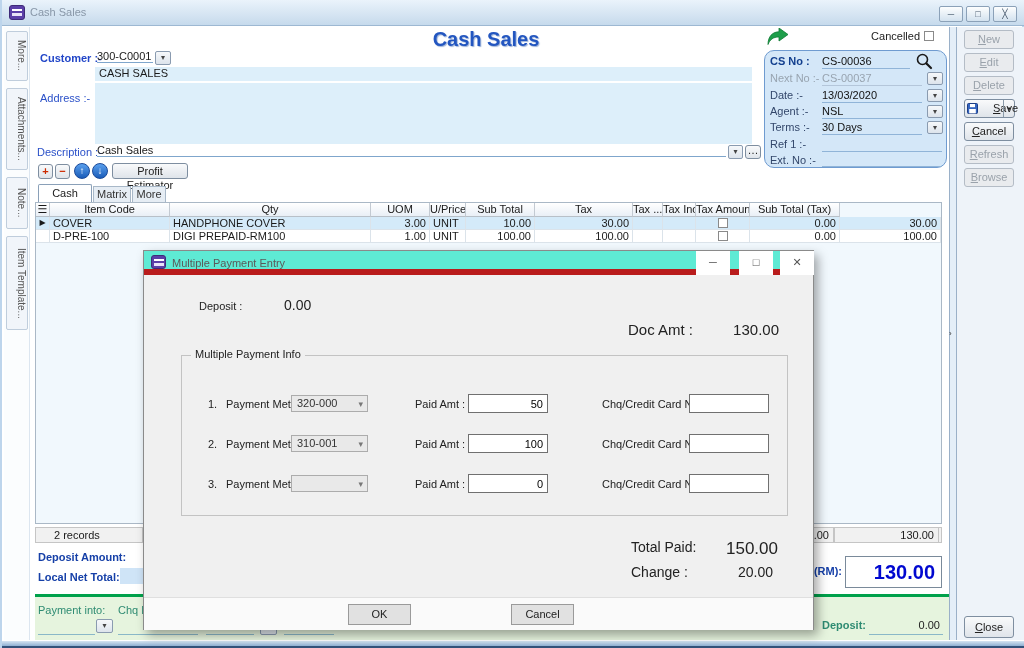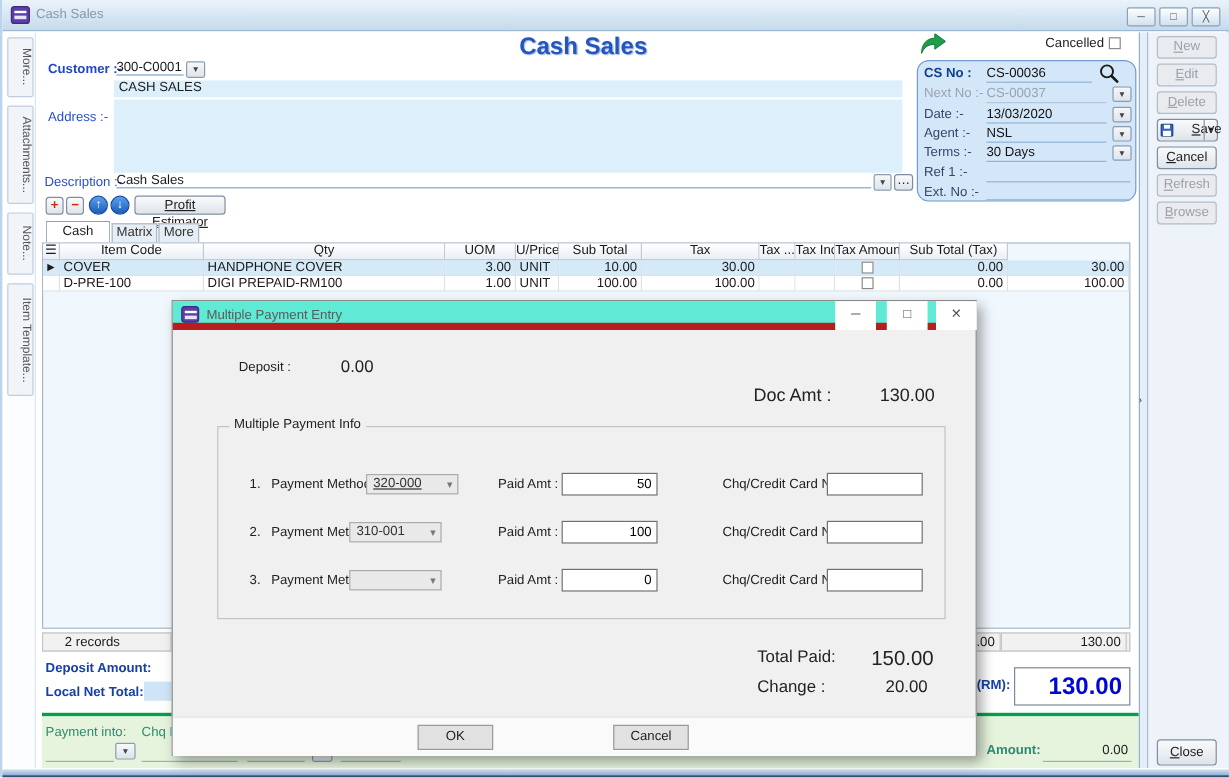--- a/index.html
+++ b/index.html
@@ -151,21 +151,21 @@
 
   <div class="dp-lab" style="top:138px;">Ref 1 :-</div>
   <div class="dp-under" style="top:151px; width:120px;"></div>
   <div class="dp-lab" style="top:154px;">Ext. No :-</div>
   <div class="dp-under" style="top:166px; width:120px;"></div>
 
   <div class="abs cbtn" style="left:36px; top:164px; width:15px; height:15px; color:#cc2a00; font-weight:bold; line-height:13px;">+</div>
   <div class="abs cbtn" style="left:53px; top:164px; width:15px; height:15px; color:#cc2a00; font-weight:bold; line-height:13px;">−</div>
   <div class="abs" style="left:72px; top:163px; width:16px; height:16px; border-radius:50%; background:linear-gradient(#5aa0ee,#1a5cb8); border:1px solid #1a4a9a; color:#fff; text-align:center; line-height:14px; font-size:10px; font-weight:bold;">↑</div>
   <div class="abs" style="left:90px; top:163px; width:16px; height:16px; border-radius:50%; background:linear-gradient(#5aa0ee,#1a5cb8); border:1px solid #1a4a9a; color:#fff; text-align:center; line-height:14px; font-size:10px; font-weight:bold;">↓</div>
-  <div class="abs cbtn" style="left:110px; top:163px; width:76px; height:16px; line-height:14px;text-decoration:underline;">Profit Estimator</div>
+  <div class="abs cbtn" style="left:110px; top:163px; width:76px; height:16px; line-height:14px;">Profit Estimator</div>
 
   <div class="abs" style="left:36px; top:184px; width:54px; height:18px; background:#fff; border:1px solid #8aa0b8; border-bottom:none; border-radius:2px 2px 0 0; text-align:center; line-height:16px;">Cash Sales</div>
   <div class="abs" style="left:91px; top:186px; width:38px; height:16px; background:#e6edf4; border:1px solid #a8b8c8; border-bottom:none; text-align:center; line-height:15px; color:#333;">Matrix</div>
   <div class="abs" style="left:130px; top:186px; width:34px; height:16px; background:#e6edf4; border:1px solid #a8b8c8; border-bottom:none; text-align:center; line-height:15px; color:#333;">More</div>
 
   <div class="grid">
     <div class="g-header">
       <div class="gc">☰</div>
       <div class="gc">Item Code</div>
       <div class="gc">Qty</div>
@@ -222,21 +222,21 @@
   <div class="greenline"></div>
   <div class="greenpanel"></div>
   <div class="abs teallab" style="left:36px; top:604px;">Payment into:</div>
   <div class="abs combo" style="left:94px; top:619px; width:17px; height:14px;">▾</div>
   <div class="abs teallab" style="left:116px; top:604px;">Chq No:</div>
   <div class="tealunder" style="left:36px; top:634px; width:57px;"></div>
   <div class="tealunder" style="left:116px; top:634px; width:80px;"></div>
   <div class="tealunder" style="left:204px; top:634px; width:48px;"></div>
   <div class="abs combo" style="left:258px; top:621px; width:17px; height:14px;">▾</div>
   <div class="tealunder" style="left:282px; top:634px; width:50px;"></div>
-  <div class="abs teallab" style="left:820px; top:619px; font-weight:bold;">Amount:</div>
+  <div class="abs teallab" style="left:820px; top:619px; font-weight:bold;">Deposit:</div>
   <div class="abs" style="left:860px; top:619px; width:78px; text-align:right; color:#222;">0.00</div>
   <div class="tealunder" style="left:867px; top:634px; width:74px;"></div>
 
   <div class="splitter">
       <span style="position:absolute; left:-1px; top:302px; font-size:8px; color:#333;">›</span>
     </div>
 
   <div class="rightpanel">
     <div class="actbtn cbtn disabled" style="top:3px;">
         <span class="btn-label">New</span>
@@ -285,21 +285,21 @@
     <div class="d-lab" style="left:140px; top:46px; font-size:14px;">0.00</div>
 
     <div class="d-lab" style="left:484px; top:70px; font-size:15px;">Doc Amt :</div>
     <div class="d-lab" style="left:545px; top:70px; width:90px; text-align:right; font-size:15px;">130.00</div>
 
     <div class="d-group"></div>
     <div class="d-group-lab">Multiple Payment Info</div>
 
     <div class="d-lab" style="left:64px; top:147px;">1.</div>
     <div class="d-lab" style="left:82px; top:147px;">Payment Method :</div>
-    <div class="d-combo" style="left:161px; top:144px;text-decoration:underline;">320-000</div>
+    <div class="d-combo" style="left:147px; top:144px;">320-000</div>
     <div class="d-lab" style="left:271px; top:147px;">Paid Amt :</div>
     <input class="d-input num" style="left: 324px; top: 143px;" value="50">
     <div class="d-lab" style="left:458px; top:147px;">Chq/Credit Card No :</div>
     <input class="d-input" style="left: 545px; top: 143px;" value="">
 
     <div class="d-lab" style="left:64px; top:187px;">2.</div>
     <div class="d-lab" style="left:82px; top:187px;">Payment Method :</div>
     <div class="d-combo" style="left:147px; top:184px;">310-001</div>
     <div class="d-lab" style="left:271px; top:187px;">Paid Amt :</div>
     <input class="d-input num" style="left: 324px; top: 183px;" value="100">

